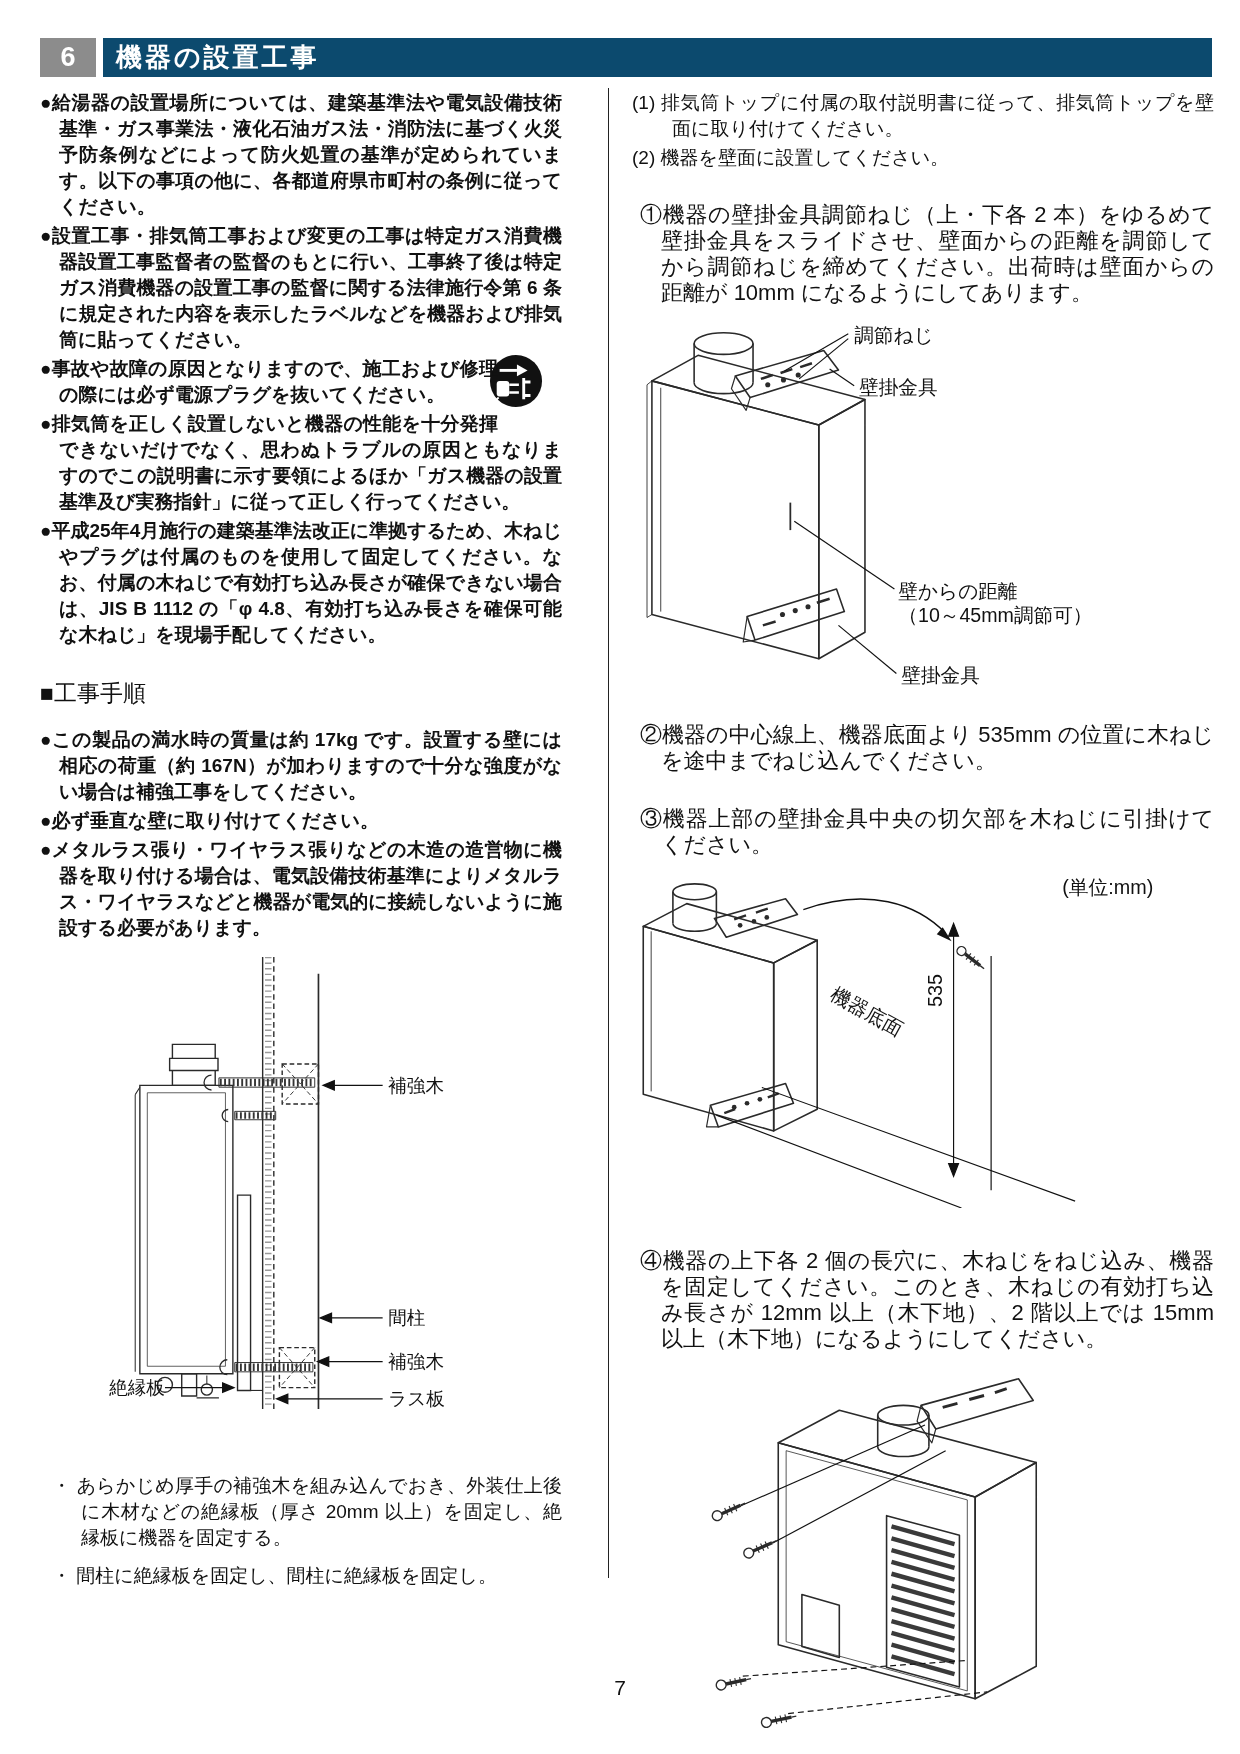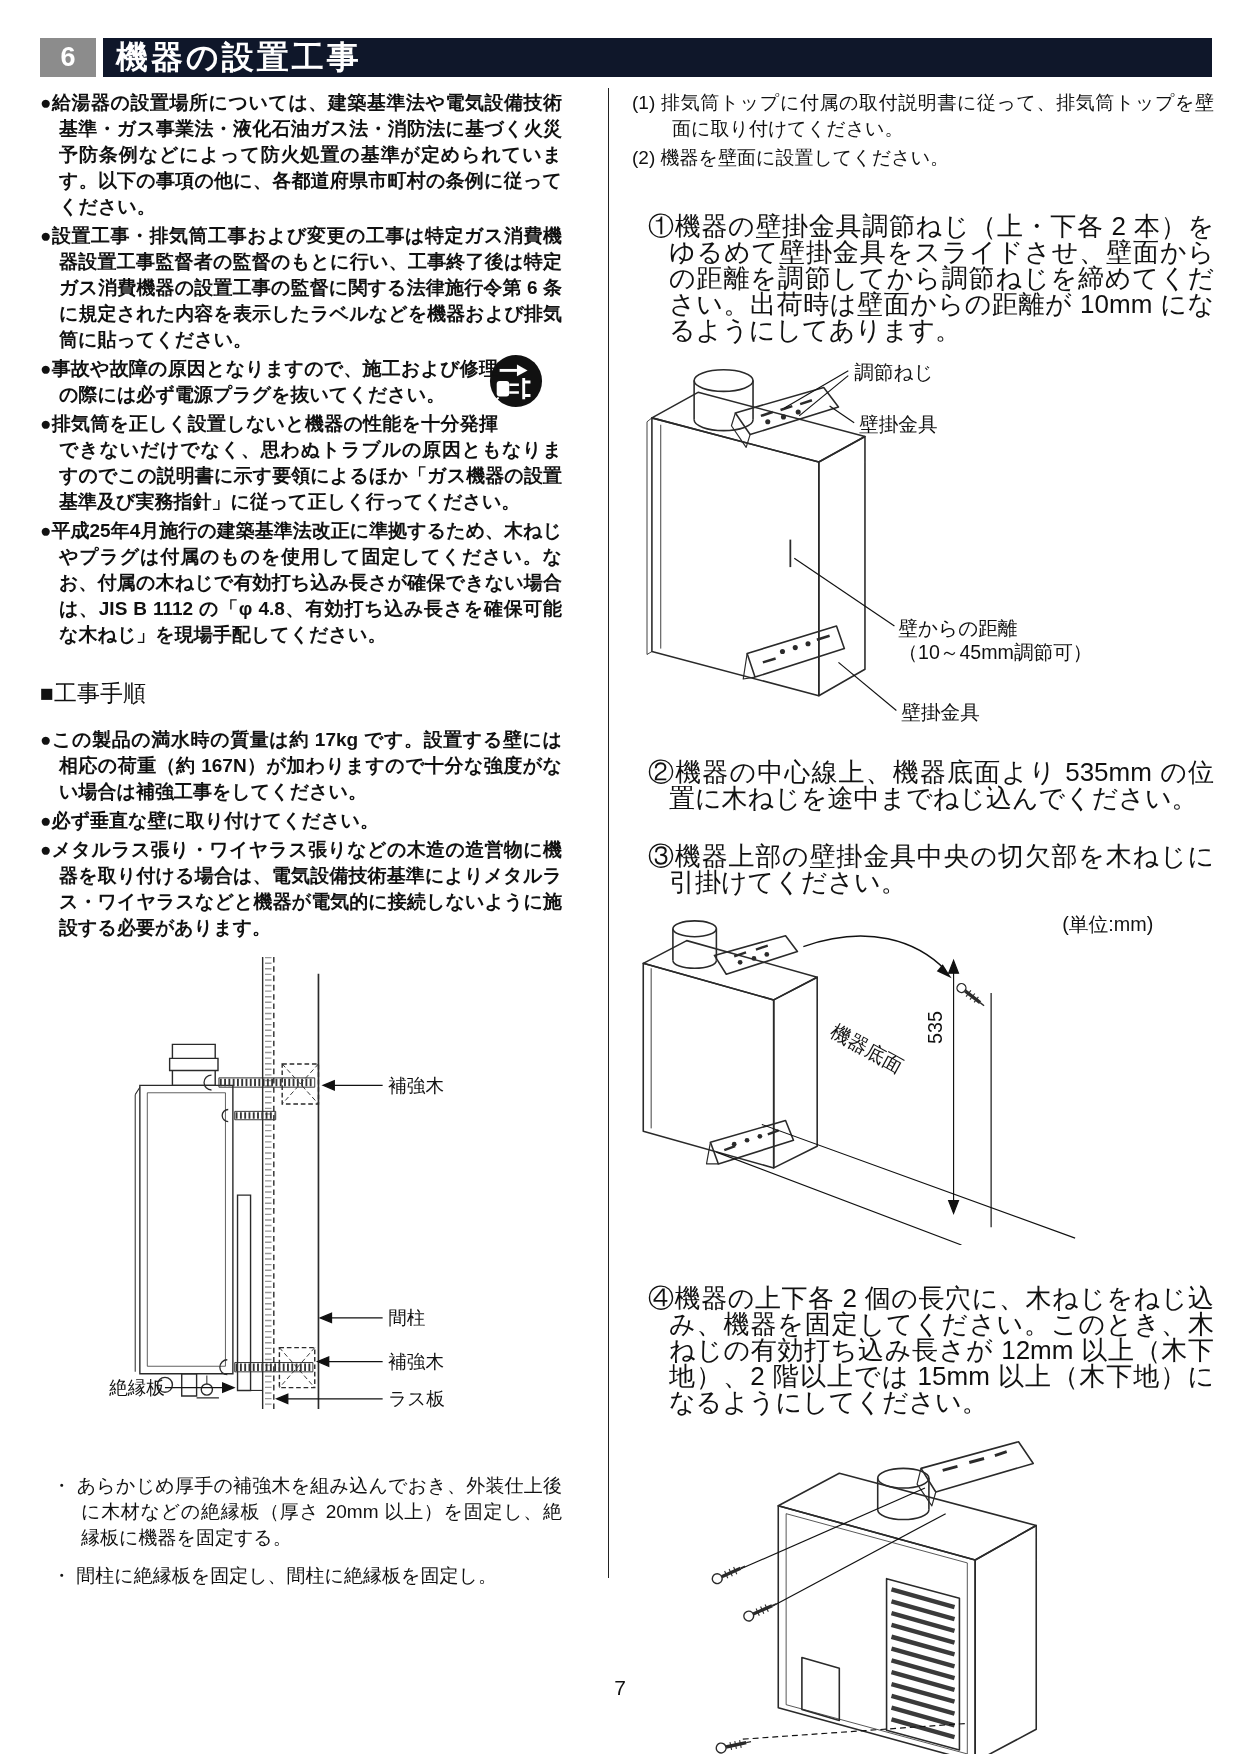--- a/index.html
+++ b/index.html
@@ -5,35 +5,35 @@
   html,body{margin:0;padding:0;background:#e8e8e8;}
   .page{
     position:relative;width:1240px;height:1754px;background:#ffffff;
     font-family:"Liberation Sans",sans-serif;color:#111;overflow:hidden;
   }
   
   .hdr{position:absolute;left:40px;right:28px;top:38px;height:39px;display:flex;}
   .hdr .num{width:56px;background:#8c8c8c;color:#fff;font-size:27px;font-weight:bold;
     display:flex;align-items:center;justify-content:center;}
   .hdr .gap{width:7px;background:#fff;}
-  .hdr .bar{flex:1;background:#0f172a;color:#fff;font-size:32px;font-weight:bold;
+  .hdr .bar{flex:1;background:#0c4a6e;color:#fff;font-size:26px;font-weight:bold;
     display:flex;align-items:center;padding-left:13px;letter-spacing:3px;}
   
   .col-l{position:absolute;left:40px;top:90px;width:522px;}
   .col-r{position:absolute;left:632px;top:90px;width:582px;}
   .divider{position:absolute;left:608px;top:88px;height:1490px;border-left:1.8px solid #222;}
   
   .b{font-size:19px;line-height:26px;text-align:justify;margin:0 0 3px 0;
      padding-left:19px;text-indent:-19px;font-weight:bold;}
   .b .mk{display:inline;}
   .note{font-size:19px;line-height:26px;text-align:justify;margin:12px 0 4px 12px;
      padding-left:29px;text-indent:-29px;}
   .pstep{font-size:19px;line-height:26px;text-align:justify;margin:0 0 3px 0;
      padding-left:40px;text-indent:-40px;}
-  .cstep{font-size:26px;line-height:26px;text-align:justify;margin:0 0 14px 16px;
+  .cstep{font-size:22px;line-height:26px;text-align:justify;margin:0 0 14px 8px;
      padding-left:21px;text-indent:-21px;}
   .sec-h{font-size:23px;font-weight:normal;margin:30px 0 18px 0;}
   .plug-float{float:right;width:54px;height:54px;margin:-2px 0 4px 10px;}
   .dia{display:block;}
   .dia text{font-family:"Liberation Sans",sans-serif;}
   .footer{position:absolute;left:0;right:0;top:1676px;text-align:center;
     font-size:21px;color:#111;}
 </style>
 </head>
 <body>
@@ -148,21 +148,21 @@
 
     <div style="margin-top:62px">
       <p class="note"><span class="mk">・</span> <span>あらかじめ厚手の補強木を組み込んでおき、外装仕上後に木材などの絶縁板（厚さ 20mm 以上）を固定し、絶縁板に機器を固定する。</span></p>
       <p class="note"><span class="mk">・</span> <span>間柱に絶縁板を固定し、間柱に絶縁板を固定し。</span></p>
     </div>
   </div>
 
   <div class="col-r">
 
     <p class="pstep"><span class="mk">(1)</span> <span>排気筒トップに付属の取付説明書に従って、排気筒トップを壁面に取り付けてください。</span></p>
-    <p class="pstep" style="margin-bottom:42px"><span class="mk">(2)</span> <span>機器を壁面に設置してください。</span></p>
+    <p class="pstep" style="margin-bottom:31px"><span class="mk">(2)</span> <span>機器を壁面に設置してください。</span></p>
 
     <p class="cstep"><span class="mk">①</span><span>機器の壁掛金具調節ねじ（上・下各 2 本）をゆるめて壁掛金具をスライドさせ、壁面からの距離を調節してから調節ねじを締めてください。出荷時は壁面からの距離が 10mm になるようにしてあります。</span></p>
 
     <svg class="dia" width="570" height="378" viewBox="0 0 570 385" style="margin:4px 0 24px 0">
       <g stroke="#2a2a2a" fill="none" stroke-width="1.6" stroke-linejoin="round">
         <path d="M15,62 L185,107 L185,345 L15,300 Z"></path>
         <path d="M15,62 L62,36 L232,81 L185,107 Z"></path>
         <path d="M185,107 L232,81 L232,318 L185,345 Z"></path>
         <path d="M24,69 L24,297" stroke-width="0.9"></path>
         <path d="M15,300 L10,303 L10,66 L15,62" stroke-width="0.9"></path>

